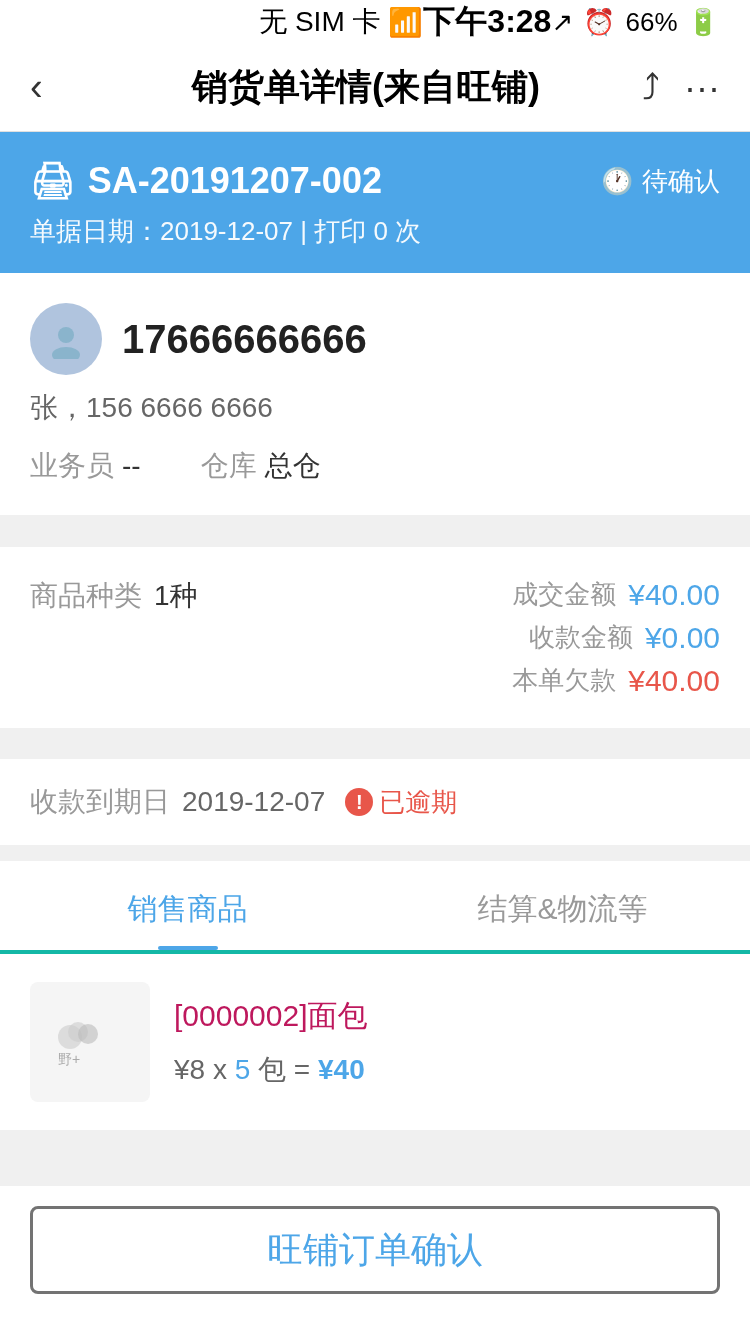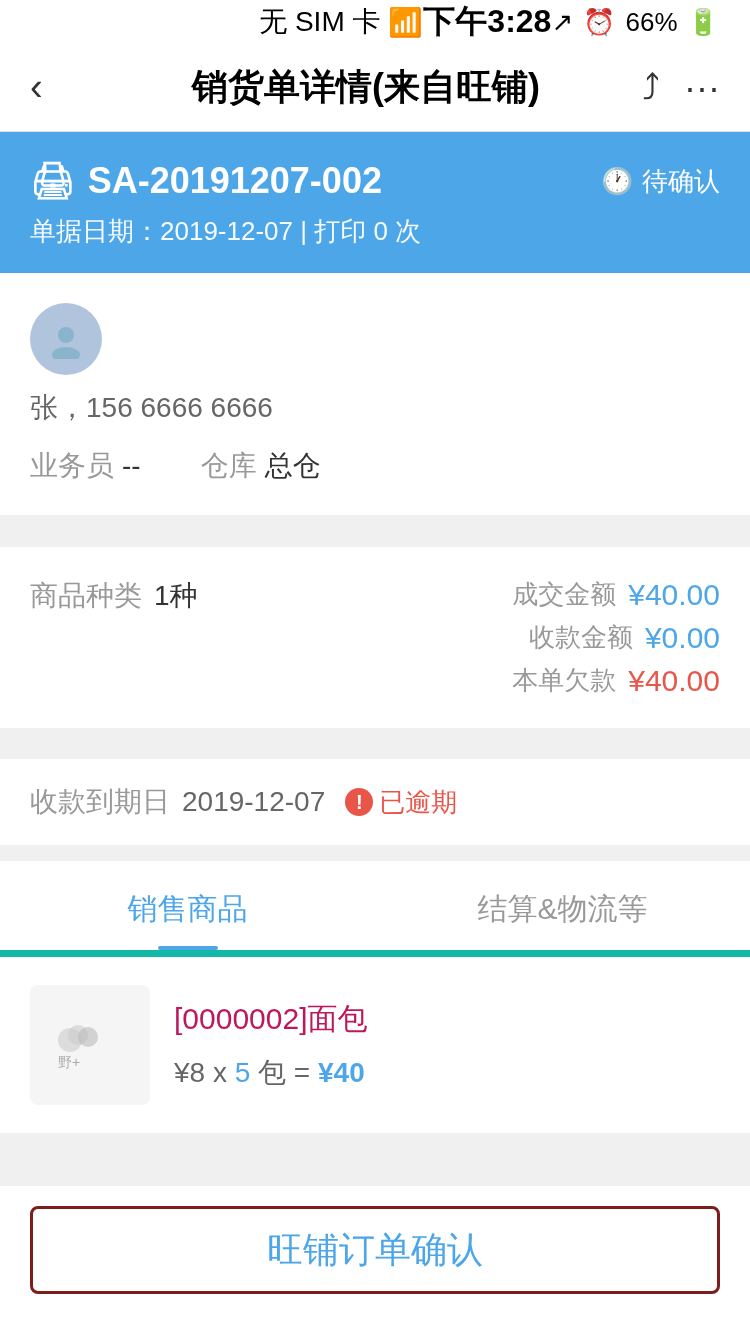--- a/index.html
+++ b/index.html
@@ -249,21 +249,21 @@
       align-items: center;
       justify-content: center;
       font-size: 20px;
       font-weight: bold;
     }
 
     
     .tabs-bar {
       background: #fff;
       display: flex;
-      border-bottom: 7px solid #14b8a6;
+      border-bottom: 4px solid #14b8a6;
     }
     .tab-item {
       flex: 1;
       text-align: center;
       padding: 28px 0 20px;
       font-size: 30px;
       color: #999;
       cursor: pointer;
       position: relative;
     }
@@ -337,21 +337,21 @@
       position: fixed;
       bottom: 0;
       left: 0;
       width: 750px;
       padding: 20px 30px 40px;
       background: #fff;
     }
     .confirm-btn {
       width: 100%;
       height: 88px;
-      border: 3px solid #7f1d1d;
+      border: 3px solid #737373;
       border-radius: 8px;
       background: #fff;
       color: #4da6e8;
       font-size: 36px;
       font-weight: 500;
       cursor: pointer;
       display: flex;
       align-items: center;
       justify-content: center;
     }
@@ -397,20 +397,21 @@
 </div>
 
 <div class="customer-card">
   <div class="customer-header">
     <div class="avatar">
       <svg width="40" height="40" viewBox="0 0 40 40" fill="none">
         <circle cx="20" cy="16" r="8" fill="#8ab4cc"></circle>
         <ellipse cx="20" cy="36" rx="14" ry="8" fill="#8ab4cc"></ellipse>
       </svg>
     </div>
+    <div class="customer-phone">17666666666</div>
   </div>
   <div class="customer-name">张，156 6666 6666</div>
   <div class="customer-meta">
     <div class="meta-item">
       <span class="meta-label">业务员</span>
       <span class="meta-value">--</span>
     </div>
     <div class="meta-item">
       <span class="meta-label">仓库</span>
       <span class="meta-value">总仓</span>

